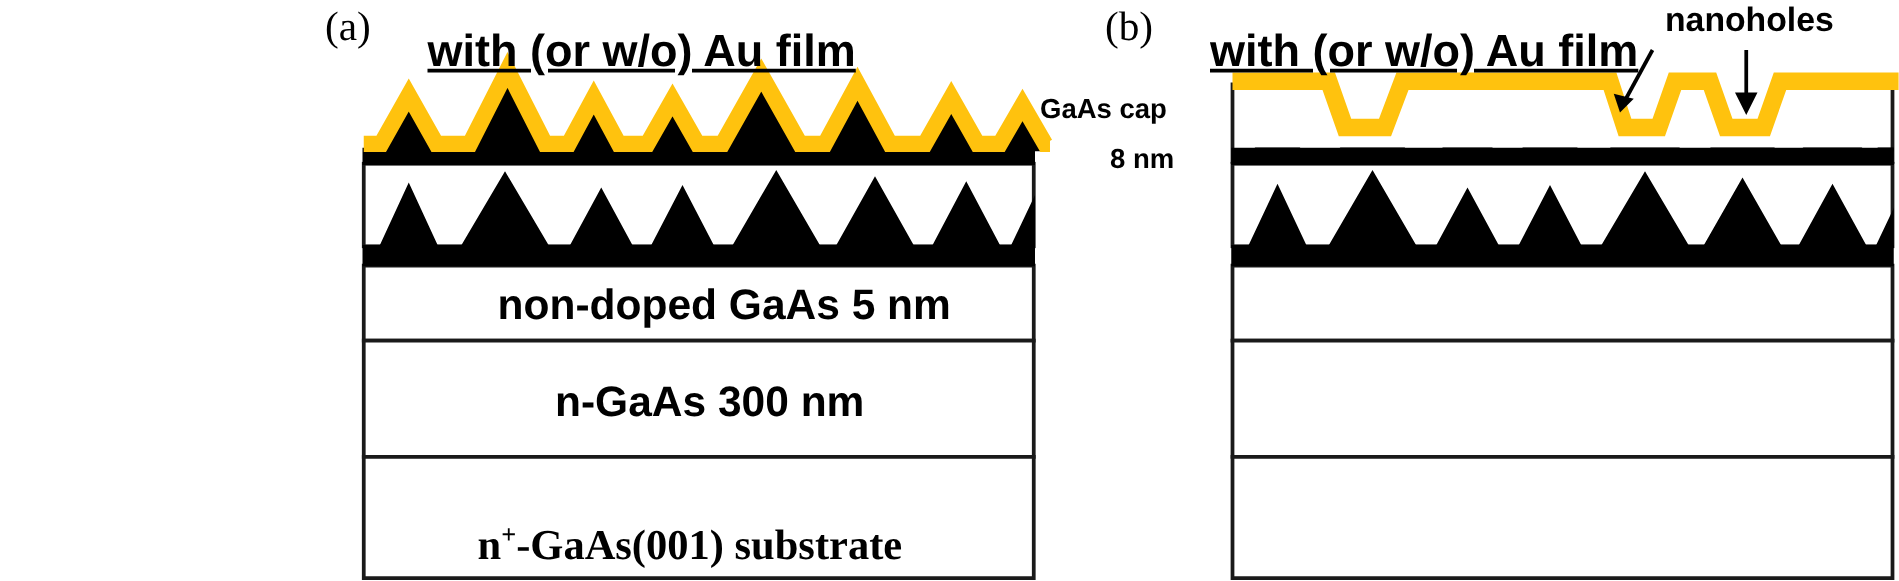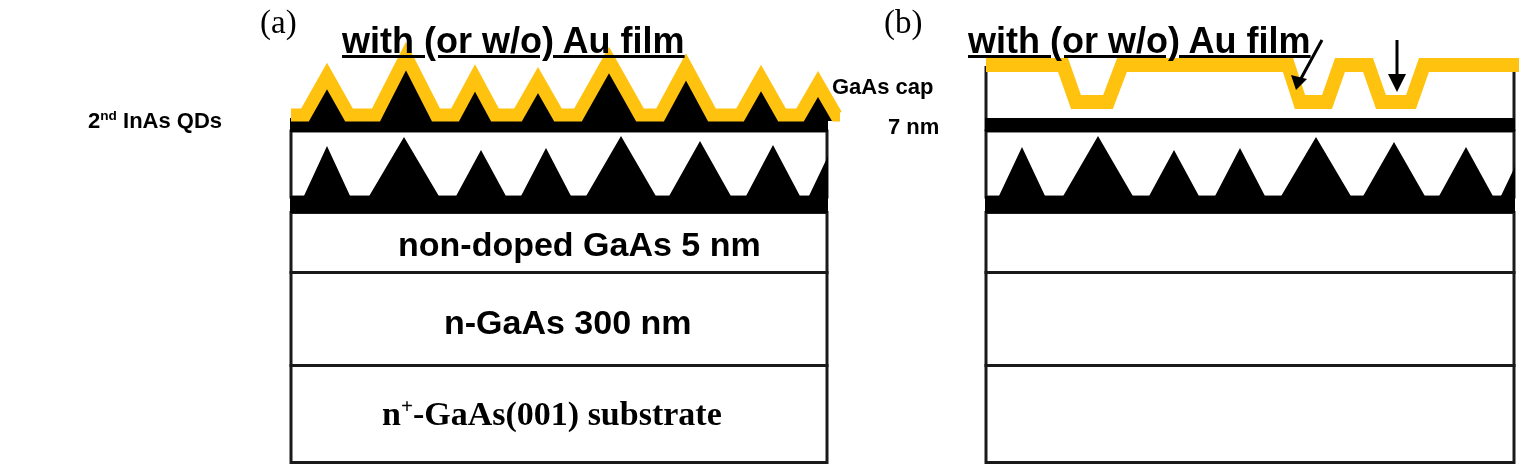--- a/index.html
+++ b/index.html
@@ -15,21 +15,21 @@
   .lbl{position:absolute;font-weight:bold;color:#000;white-space:nowrap;line-height:1.05;}
   .panel-id{font-weight:400;font-family:"Liberation Serif","DejaVu Serif",serif;}
 
   .t-head{font-size:36px;text-decoration:underline;}
   .t-side{font-size:22px;}
   .t-layer{font-size:34px;}
   .t-note{font-size:27px;}
   .panel-id{font-size:33px;}
 
   sup{font-size:0.62em;vertical-align:super;line-height:0;}
-  .serif{font-family:"Liberation Serif","DejaVu Serif",serif;}
+  .serif{font-family:"Liberation Serif","DejaVu Serif",serif;margin-top:23px;}
 </style>
 </head>
 <body>
 
 <div class="stage">
 
   <svg class="canvas" viewBox="0 0 1519 465">
     <defs>
       <clipPath id="clipA">
           <rect x="290" y="118" width="538" height="344"></rect>
@@ -154,36 +154,34 @@
         <line x1="1397" y1="40" x2="1397" y2="78" stroke="#000000" stroke-width="3"></line>
         <path d="M 1397,92 L 1388,74 L 1406,74 Z" fill="#000000"></path>
       </g>
     </g>
   </svg>
 
   <div class="lbl panel-id" style="left:260px;top:5px;">(a)</div>
 
   <div class="lbl t-head" style="left:342px;top:22px;">with (or w/o) Au film</div>
 
-  <div class="lbl t-side" style="left:88px;top:109px;">
-    <span>2</span><sup>nd</sup><span> InAs QDs</span>
-  </div>
 
 
 
   <div class="lbl t-layer" style="left:398px;top:227px;">non-doped GaAs 5 nm</div>
 
   <div class="lbl t-layer" style="left:444px;top:305px;">n-GaAs 300 nm</div>
 
   <div class="lbl t-layer serif" style="left:382px;top:396px;">
     <span>n</span><sup>+</sup><span>-GaAs(001) substrate</span>
   </div>
 
   <div class="lbl panel-id" style="left:884px;top:5px;">(b)</div>
 
   <div class="lbl t-head" style="left:968px;top:22px;">with (or w/o) Au film</div>
 
+  <div class="lbl t-note" style="left:1332px;top:2px;">nanoholes</div>
 
   <div class="lbl t-side" style="left:832px;top:75px;">GaAs cap</div>
 
-  <div class="lbl t-side" style="left:888px;top:115px;">7 nm</div>
+  <div class="lbl t-side" style="left:888px;top:115px;">8 nm</div>
 
 </div>
 
 </body></html>

